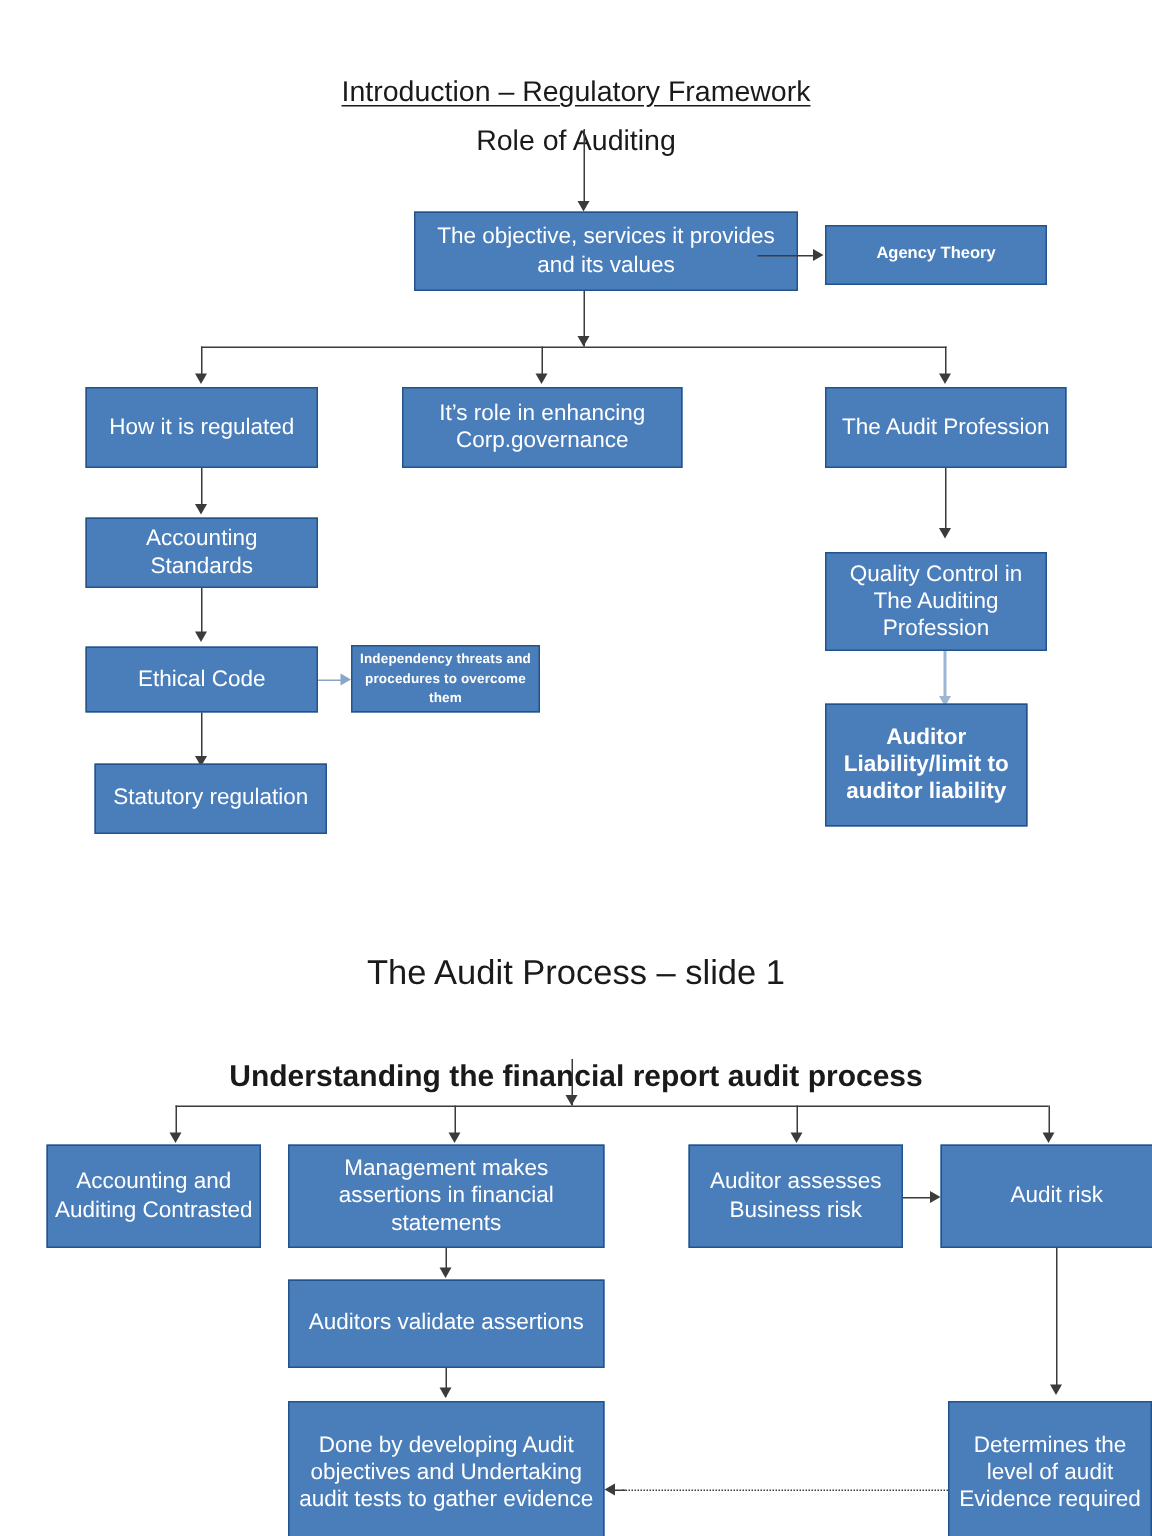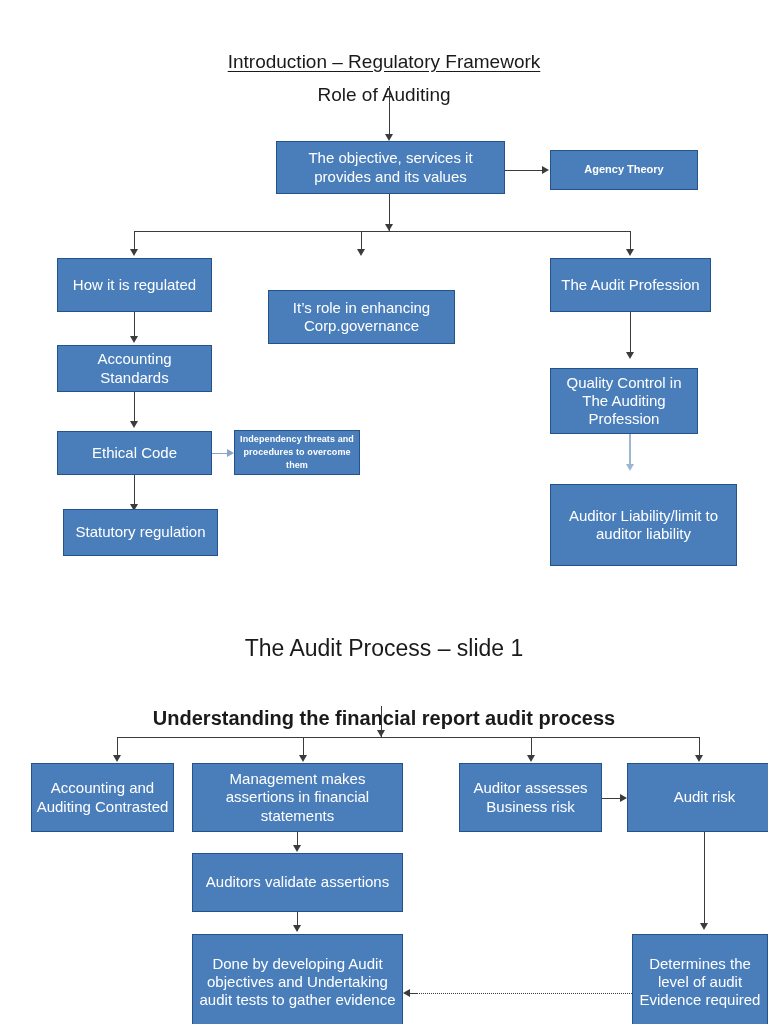--- a/index.html
+++ b/index.html
@@ -116,21 +116,21 @@
 
 <div id="page">
 
   <div class="heading h-main" style="left:0; top:31px; width:768px;">Introduction – Regulatory Framework</div>
 
   <div class="heading h-sub" style="left:0; top:64px; width:768px;">Role of Auditing</div>
 
   <div class="ln v" style="left:389px; top:86px; height:49px;"></div>
   <div class="arrow-d" style="left:385px; top:134px;"></div>
 
-  <div class="box" style="left:276px; top:141px; width:229px; height:53px;">
+  <div class="box" style="left:276px; top:141px; width:256px; height:53px;">
     <span class="txt">The objective, services it provides and its values</span>
   </div>
 
   <div class="ln h" style="left:505px; top:170px; width:38px;"></div>
   <div class="arrow-r" style="left:542px; top:166px;"></div>
 
   <div class="box tiny" style="left:550px; top:150px; width:148px; height:40px;">
     <span class="txt">Agency Theory</span>
   </div>
 
@@ -142,21 +142,21 @@
   <div class="ln v" style="left:361px; top:231px; height:22px;"></div>
   <div class="ln v" style="left:630px; top:231px; height:22px;"></div>
   <div class="arrow-d" style="left:130px; top:249px;"></div>
   <div class="arrow-d" style="left:357px; top:249px;"></div>
   <div class="arrow-d" style="left:626px; top:249px;"></div>
 
   <div class="box" style="left:57px; top:258px; width:155px; height:54px;">
     <span class="txt">How it is regulated</span>
   </div>
 
-  <div class="box" style="left:268px; top:258px; width:187px; height:54px;margin-top:32px;">
+  <div class="box" style="left:268px; top:258px; width:187px; height:54px;">
     <span class="txt">It’s role in enhancing Corp.governance</span>
   </div>
 
   <div class="box" style="left:550px; top:258px; width:161px; height:54px;">
     <span class="txt">The Audit Profession</span>
   </div>
 
   <div class="ln v" style="left:134px; top:312px; height:27px;"></div>
   <div class="arrow-d" style="left:130px; top:336px;"></div>
 
@@ -188,21 +188,21 @@
   <div class="ln v" style="left:630px; top:312px; height:42px;"></div>
   <div class="arrow-d" style="left:626px; top:352px;"></div>
 
   <div class="box" style="left:550px; top:368px; width:148px; height:66px;">
     <span class="txt">Quality Control in The Auditing Profession</span>
   </div>
 
   <div class="ln v lite" style="left:629px; top:434px; height:34px;"></div>
   <div class="arrow-d lite" style="left:626px; top:464px;"></div>
 
-  <div class="box" style="left:550px; top:484px; width:187px; height:82px;">
+  <div class="box" style="left:550px; top:469px; width:135px; height:82px;font-weight:bold;">
     <span class="txt">Auditor Liability/limit to auditor liability</span>
   </div>
 
   <div class="heading h-section" style="left:0; top:615px; width:768px;">The Audit Process – slide 1</div>
 
   <div class="heading h-bold" style="left:0; top:687px; width:768px;">Understanding the financial report audit process</div>
 
   <div class="ln v" style="left:381px; top:706px; height:31px;"></div>
   <div class="arrow-d" style="left:377px; top:730px;"></div>
 

